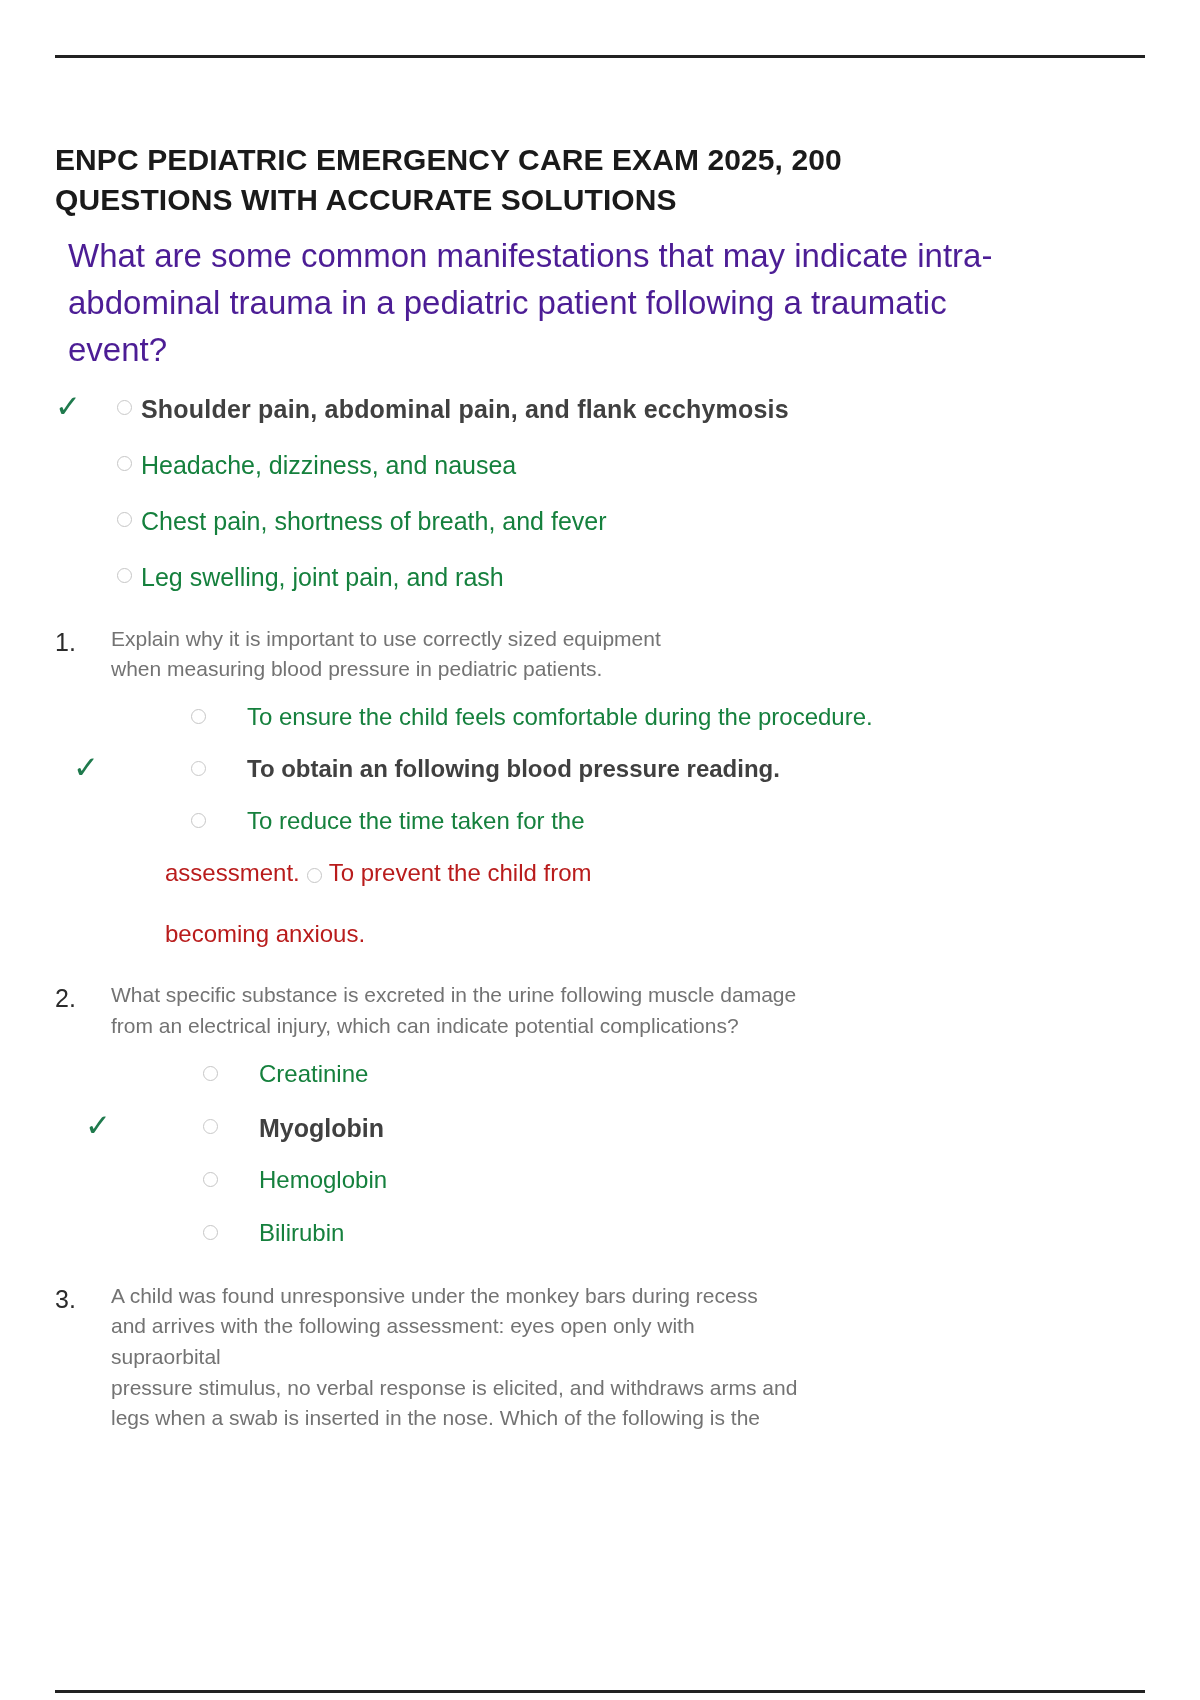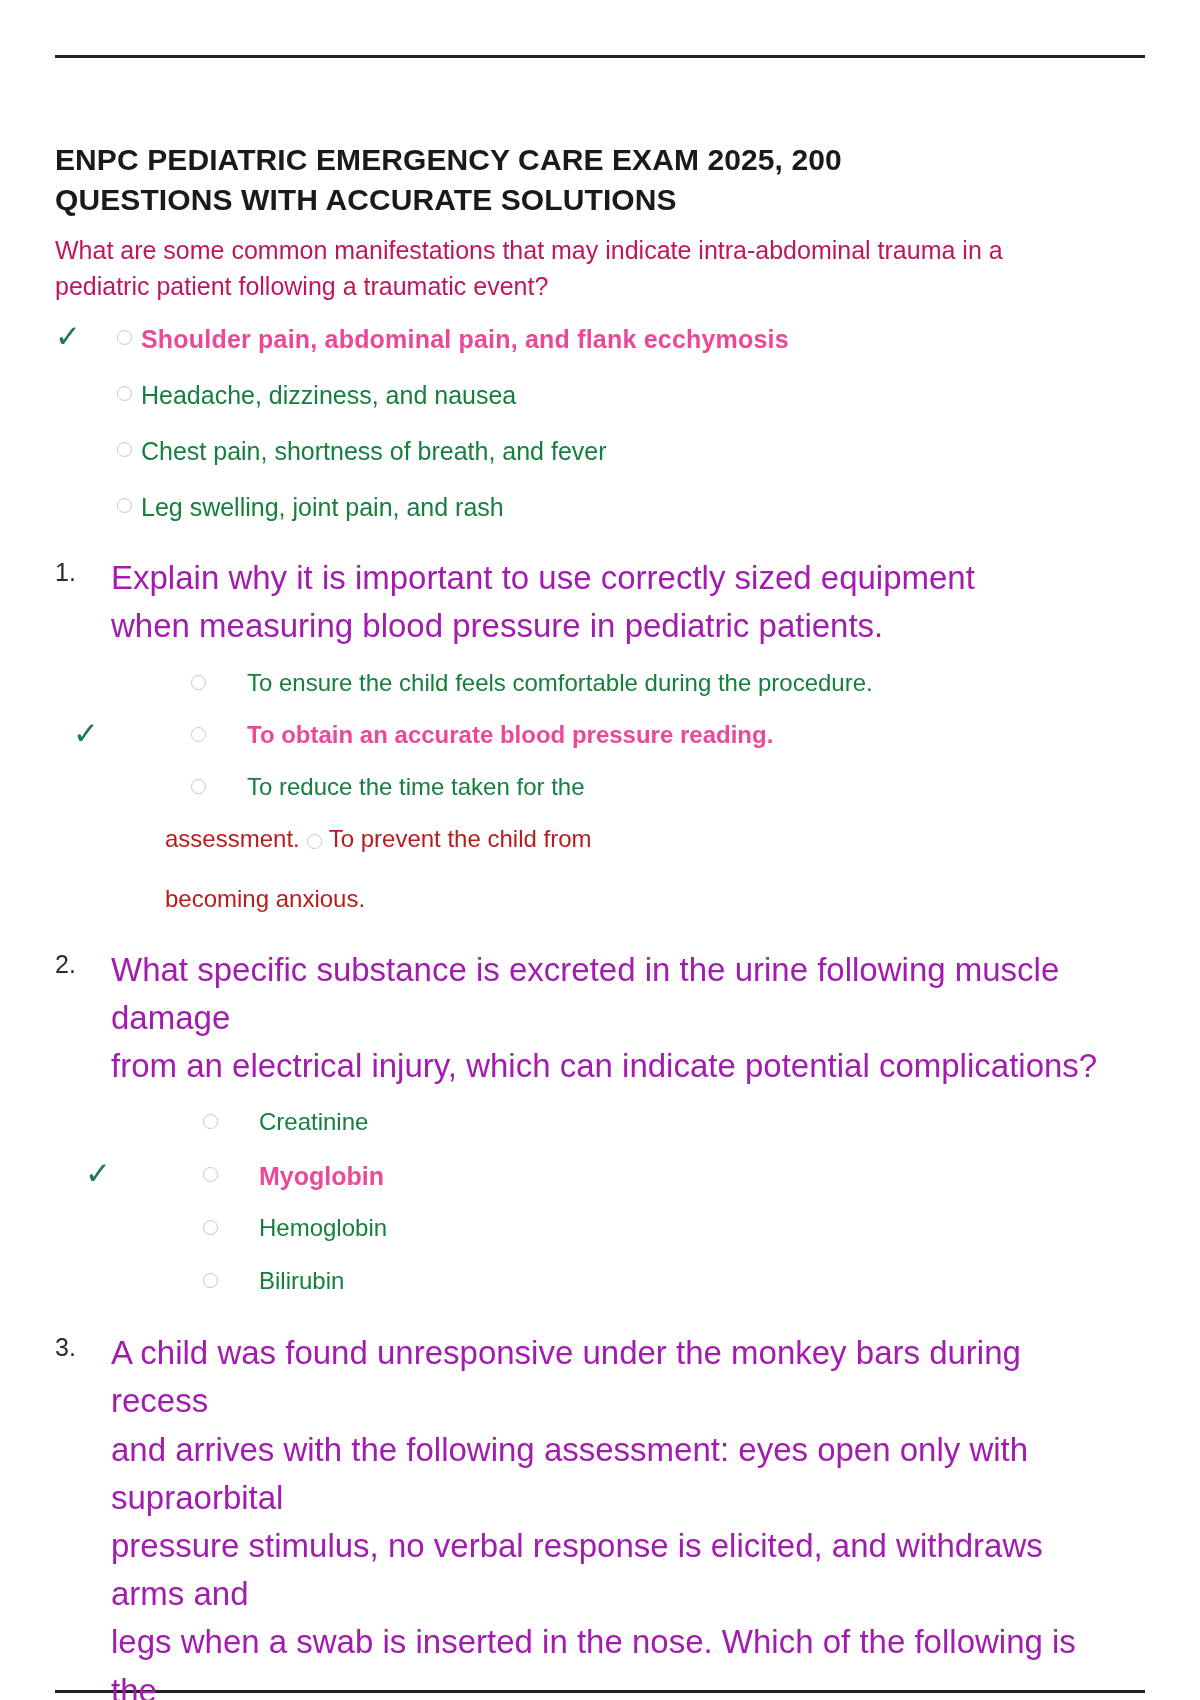--- a/index.html
+++ b/index.html
@@ -48,24 +48,24 @@
     font-weight: bold;
     line-height: 1.32;
     color: #1a1a1a;
     letter-spacing: 0.1px;
     margin: 0 0 14px 0;
     max-width: 900px;
   }
 
   
   .lead-question {
-    font-size: 25px;
+    font-size: 33px;
     line-height: 1.42;
-    color: #be185d;
-    margin: 0 0 18px 0;
+    color: #4c1d95;
+    margin: 0 0 18px 13px;
     max-width: 950px;
   }
 
   
   .options {
     margin: 0;
     padding: 0;
     list-style: none;
   }
   .option-row {
@@ -101,21 +101,21 @@
     margin-top: 8px;
     box-sizing: border-box;
   }
   .option-text {
     font-size: 24px;
     line-height: 1.36;
     color: #15803d;
     margin-left: 9px;
   }
   .option-row.correct .option-text {
-    color: #ec4899;
+    color: #404040;
     font-weight: bold;
   }
   .option-row.correct .radio {
     border-color: #c9c9c9;
   }
 
   
   .options-lead .check-slot { width: 62px; flex: 0 0 62px; }
   .options-lead .option-text { font-size: 25px; }
   .options-lead .option-row { margin-bottom: 22px; }
@@ -132,23 +132,23 @@
   .q-num {
     width: 56px;
     flex: 0 0 56px;
     font-size: 25px;
     line-height: 1.46;
     color: #2b2b2b;
     text-align: left;
     padding-left: 0px;
   }
   .q-text {
-    font-size: 33px;
+    font-size: 21px;
     line-height: 1.46;
-    color: #a21caf;
+    color: #737373;
     max-width: 990px;
     white-space: pre-line;
   }
   .q-options {
     margin-top: 16px;
     padding-left: 18px;
   }
   .q-options .check-slot { width: 74px; flex: 0 0 74px; }
   .q-options .option-text { font-size: 24px; }
   .q-options .option-row { margin-bottom: 16px; gap: 32px; }
@@ -232,21 +232,21 @@
           <span class="check-slot"></span>
           <span class="radio"></span>
           <span class="option-text">To ensure the child feels comfortable during the procedure.</span>
         </li>
 
         <li class="option-row correct">
           <span class="check-slot">
             <span class="check-mark">✓</span>
           </span>
           <span class="radio"></span>
-          <span class="option-text">To obtain an accurate blood pressure reading.</span>
+          <span class="option-text">To obtain an following blood pressure reading.</span>
         </li>
 
         <li class="option-row">
           <span class="check-slot"></span>
           <span class="radio"></span>
           <span class="option-text">To reduce the time taken for the</span>
         </li>
       </ul>
 
       <div class="flow-line">

